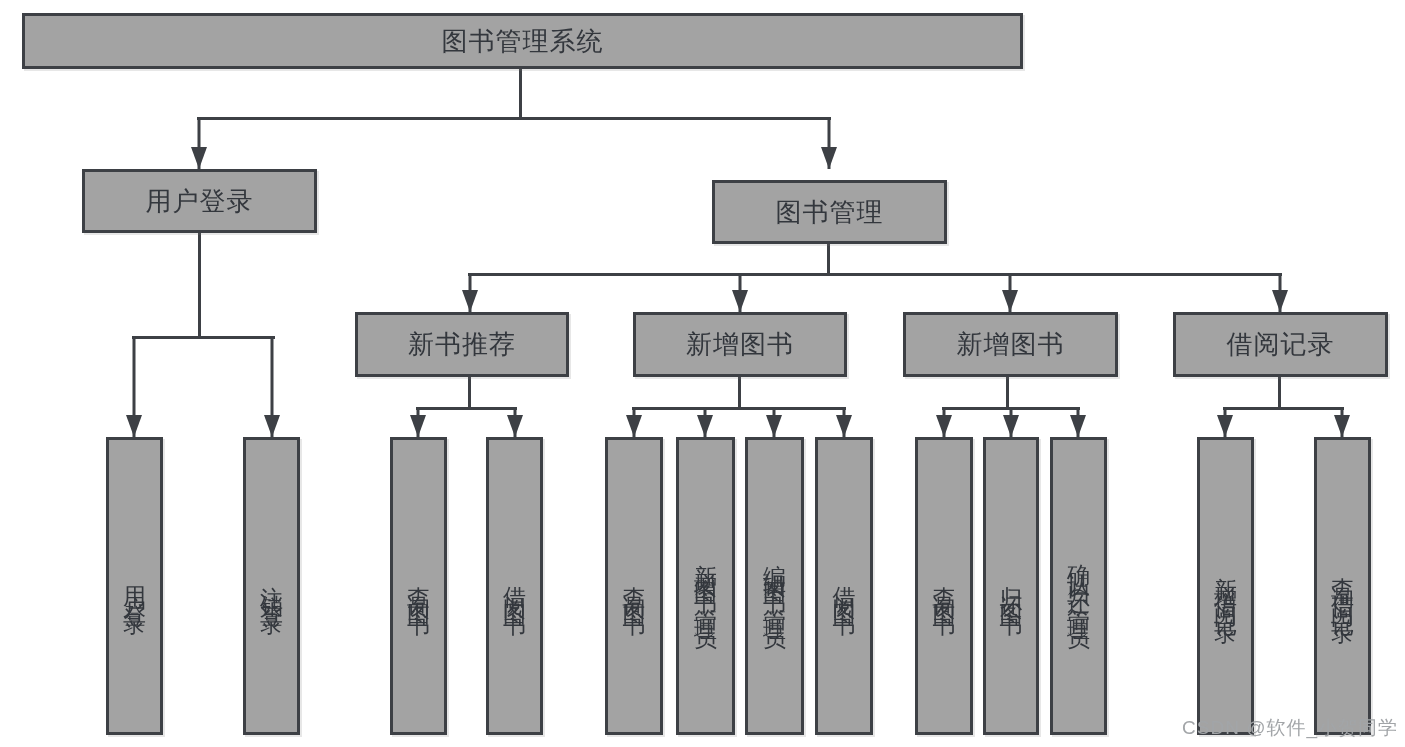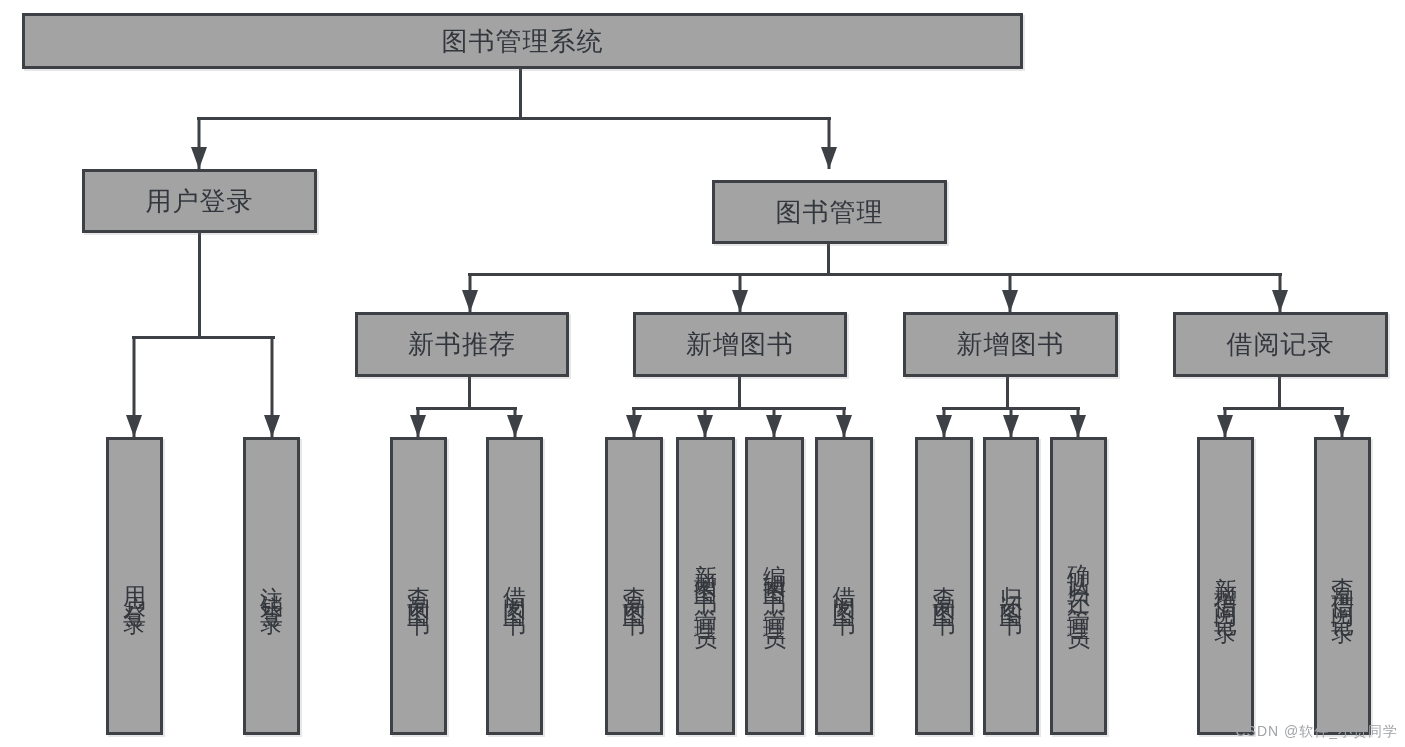--- a/index.html
+++ b/index.html
@@ -49,21 +49,21 @@
     position:absolute;left:50%;bottom:0;
     transform:translateX(-50%);
     width:0;height:0;
     border-left:8px solid transparent;
     border-right:8px solid transparent;
     border-top:22px solid var(--line);
   }
   .watermark{
     position:absolute;
     right:7px;bottom:6px;
-    font-size:14px;
+    font-size:19px;
     color:var(--wm);
     letter-spacing:1px;
     white-space:nowrap;
     margin-left:21px;
   }
 </style>
 </head>
 <body>
 
 <div class="stage">

